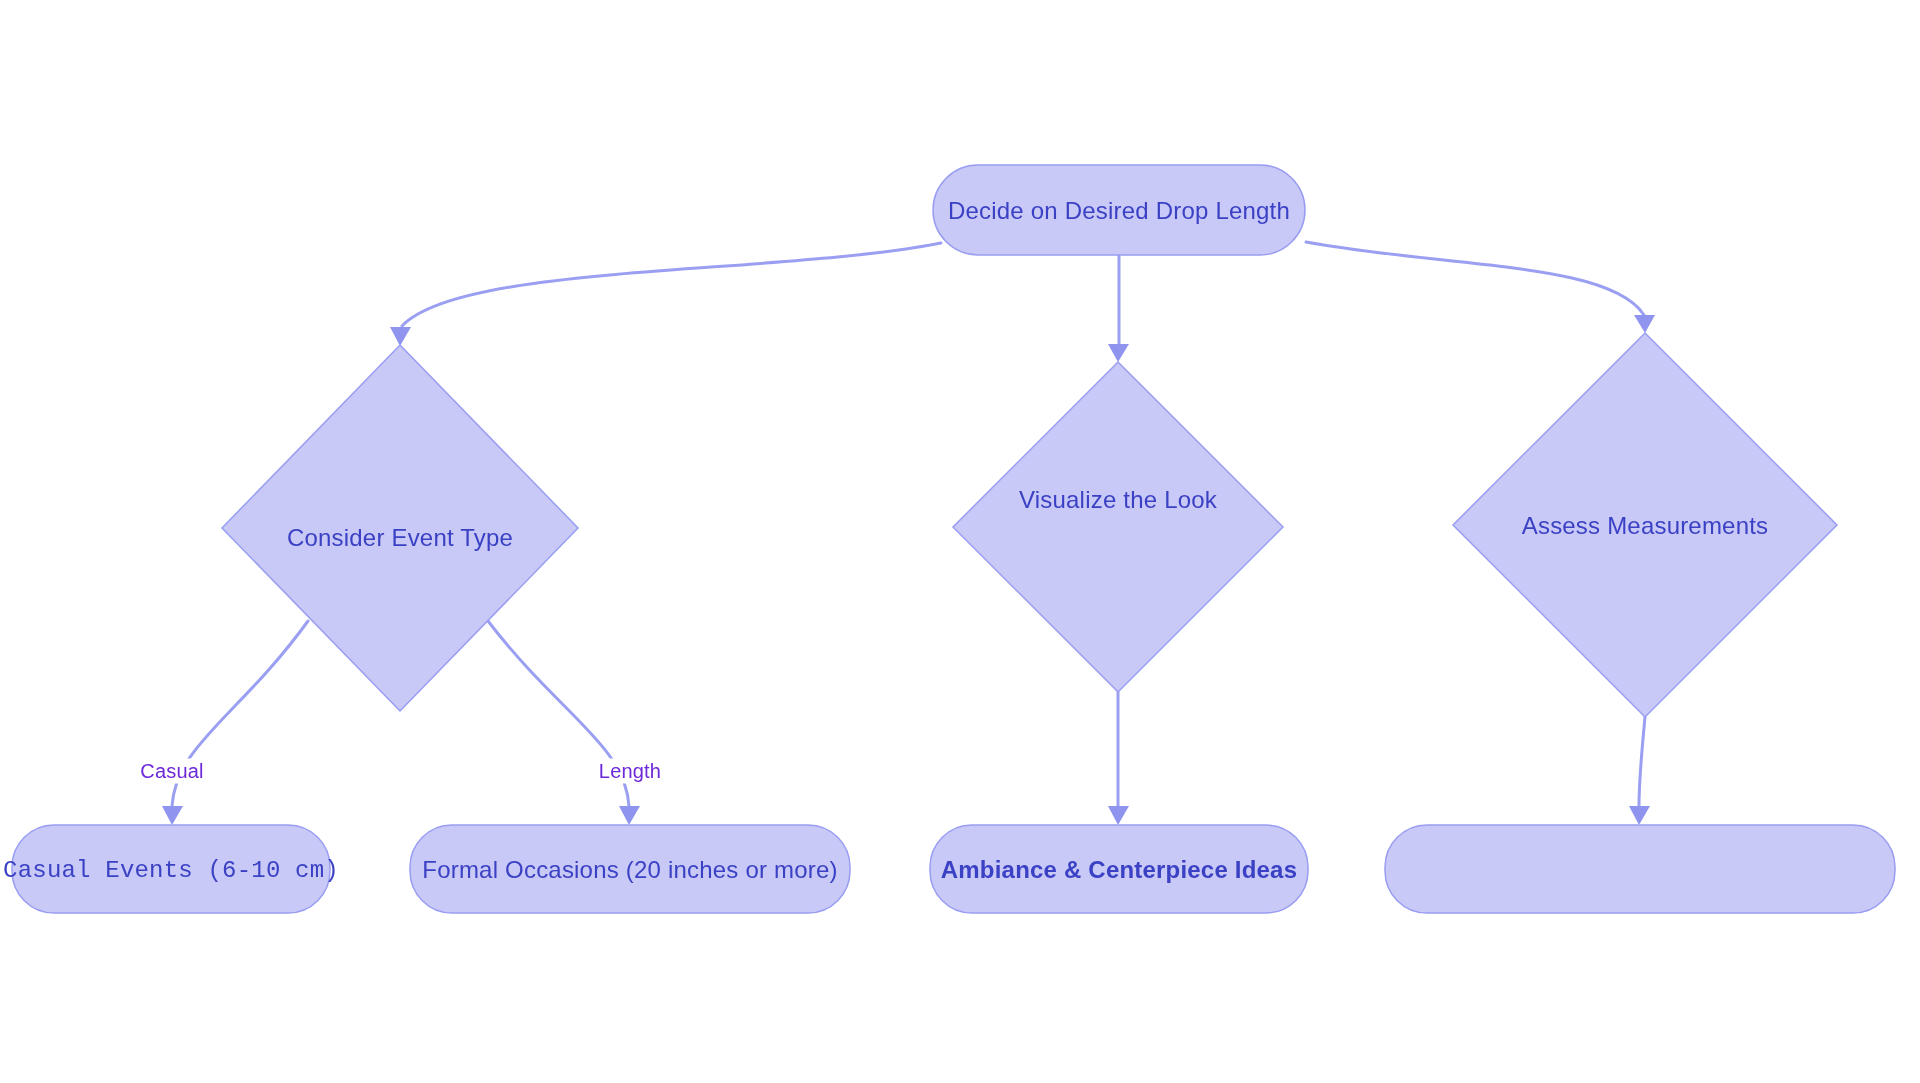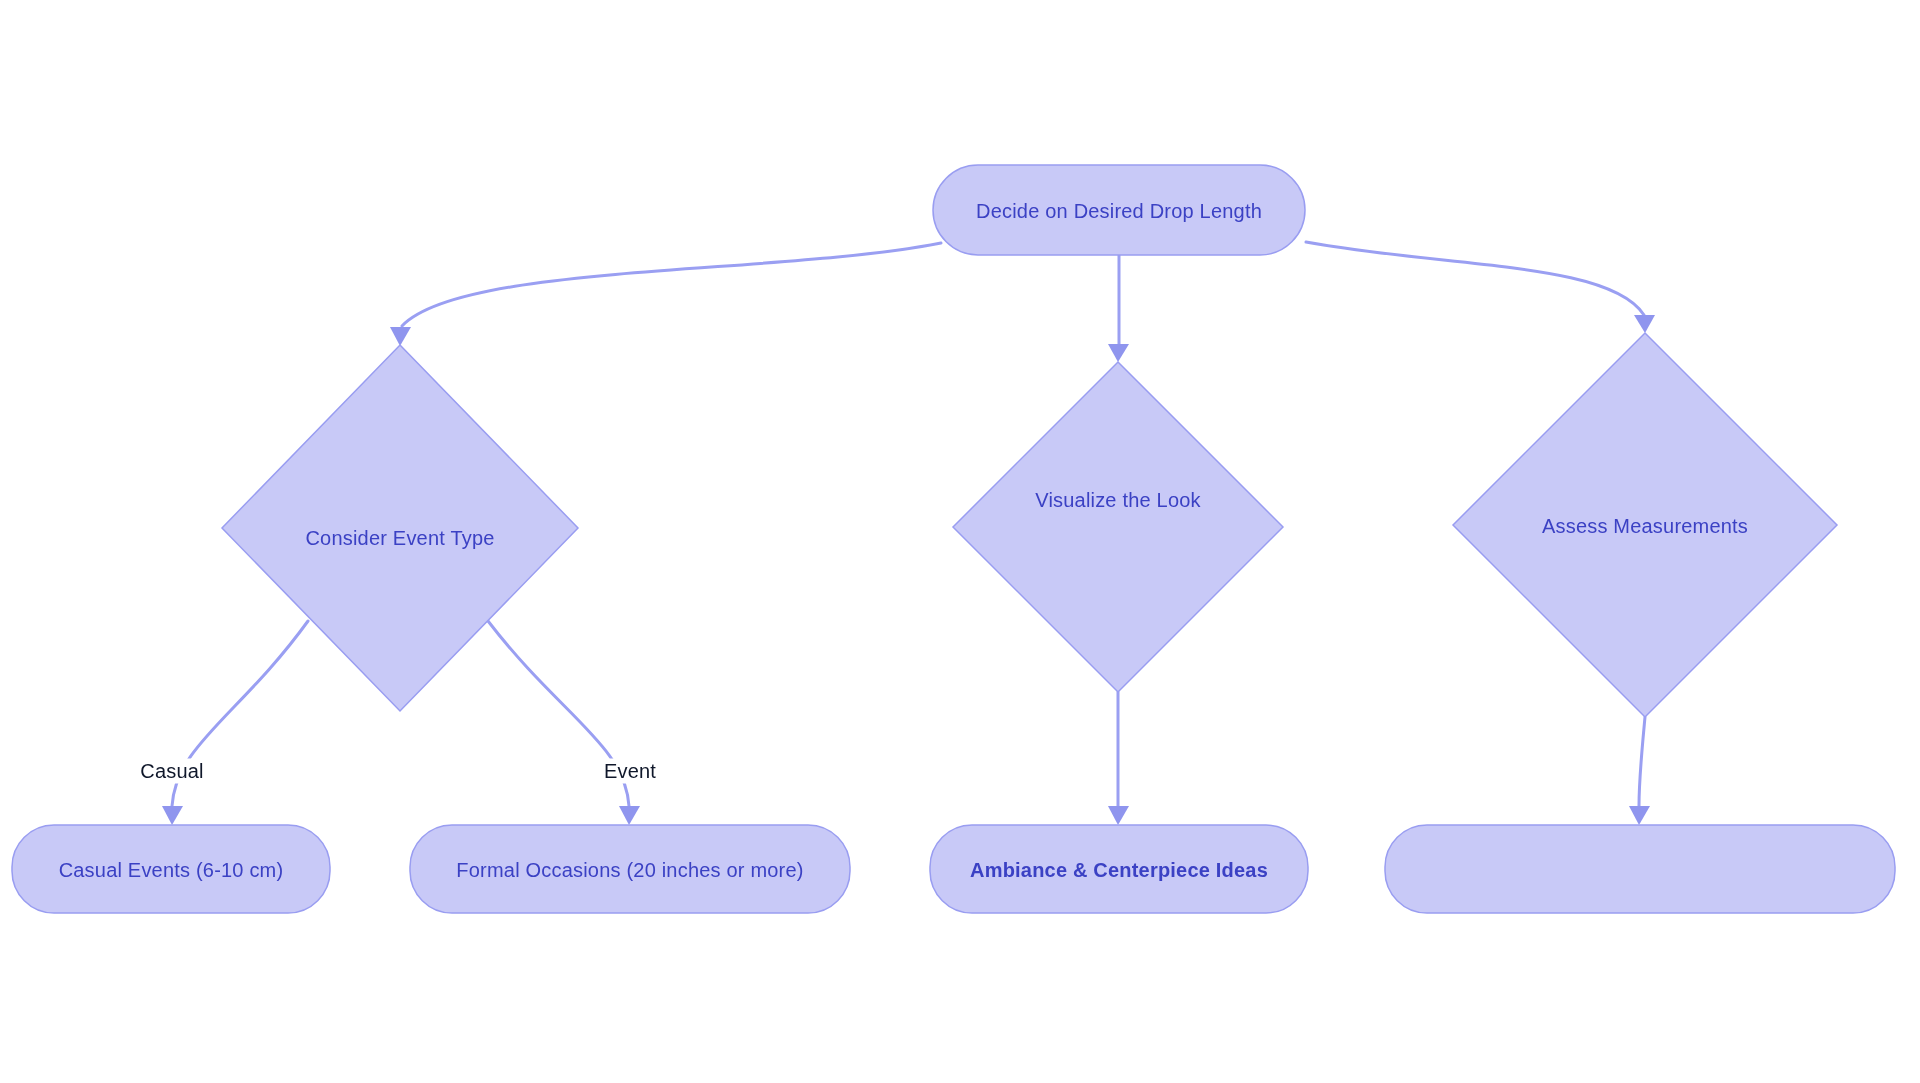--- a/index.html
+++ b/index.html
@@ -21,32 +21,32 @@
   .arrowhead { fill: #8f95ee; stroke: none; }
   .shape {
     fill: #c8c9f7;
     stroke: #999df1;
     stroke-width: 1.5;
   }
   .node-label {
     position: absolute;
     transform: translate(-50%, -50%);
     white-space: nowrap;
-    font-size: 20px;
+    font-size: 24px;
     letter-spacing: 0.2px;
     color: #3b41c4;
     text-align: center;
   }
   .edge-label {
     position: absolute;
     transform: translate(-50%, -50%);
     white-space: nowrap;
     font-size: 20px;
     letter-spacing: 0.2px;
-    color: #0f172a;
+    color: #6d28d9;
     background: #ffffff;
     padding: 1px 4px;
   }
 </style>
 </head>
 <body>
 
 <div class="canvas">
 
   <svg width="1920" height="1083" viewBox="0 0 1920 1083">
@@ -87,24 +87,24 @@
   </svg>
 
   <div class="node-label" style="left:1119px; top:211px;">Decide on Desired Drop Length</div>
 
   <div class="node-label" style="left:400px; top:529px;margin-top:9px;">Consider Event Type</div>
 
   <div class="node-label" style="left:1118px; top:500px;">Visualize the Look</div>
 
   <div class="node-label" style="left:1645px; top:526px;">Assess Measurements</div>
 
-  <div class="node-label" style="left:171px; top:870px;">Casual Events (6-10 cm)</div>
+  <div class="node-label" style="left:171px; top:870px;font-family:Liberation Mono, monospace;">Casual Events (6-10 cm)</div>
 
   <div class="node-label" style="left:630px; top:870px;">Formal Occasions (20 inches or more)</div>
 
   <div class="node-label" style="left:1119px; top:870px;font-weight:bold;">Ambiance &amp; Centerpiece Ideas</div>
 
 
   <div class="edge-label" style="left:172px; top:771px;">Casual</div>
 
-  <div class="edge-label" style="left:630px; top:771px;">Event</div>
+  <div class="edge-label" style="left:630px; top:771px;">Length</div>
 
 </div>
 
 </body></html>

